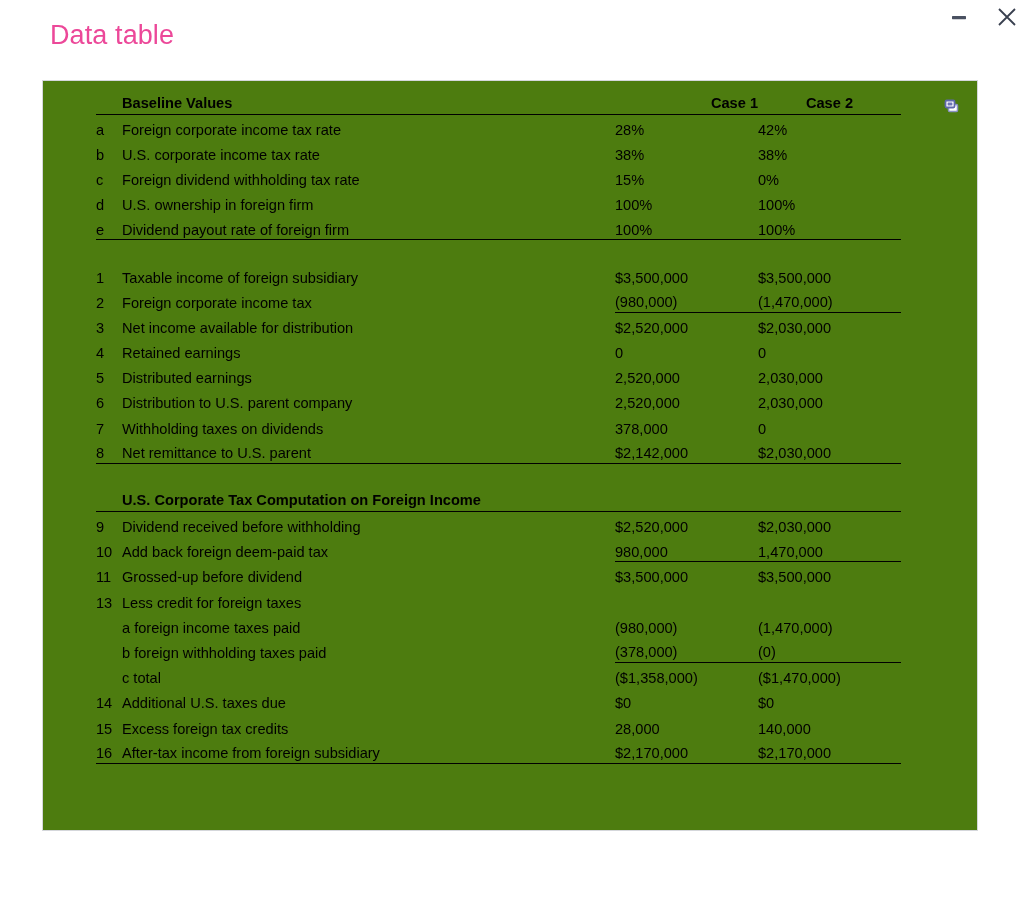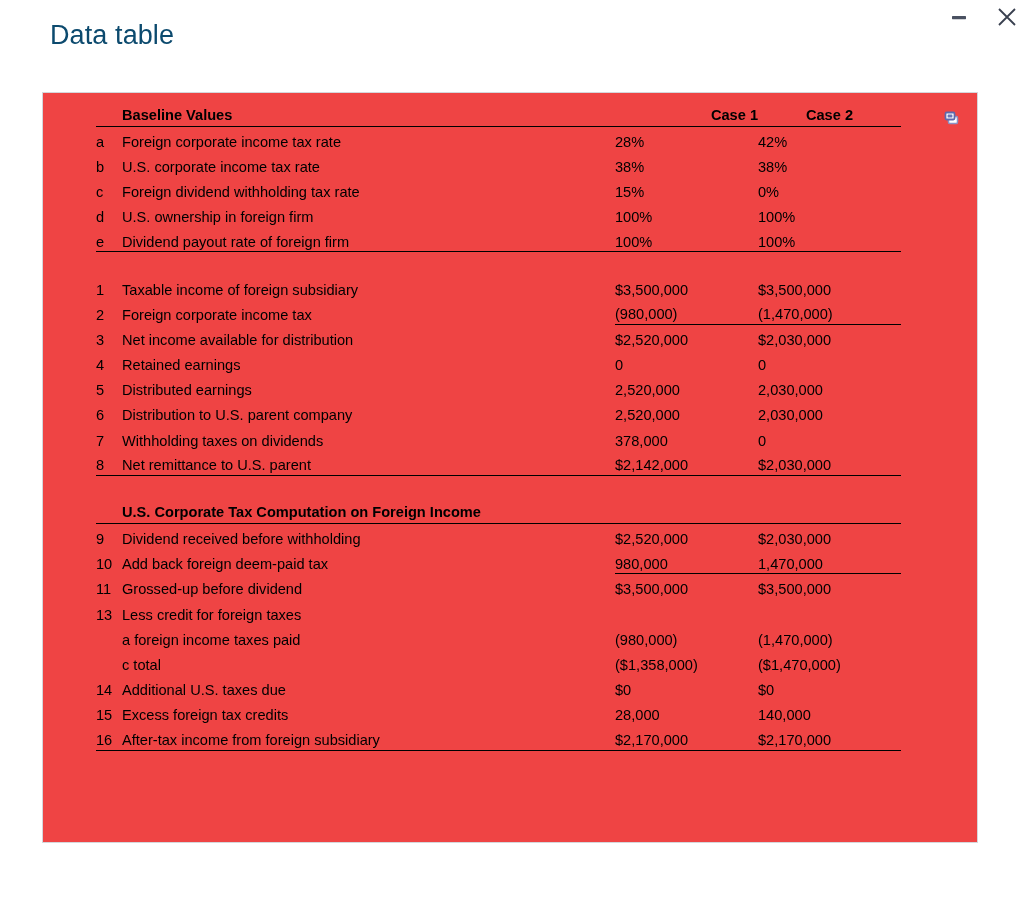--- a/index.html
+++ b/index.html
@@ -36,33 +36,33 @@
   }
   .win-btn svg { display: block; }
 
   
   .page-title {
     position: absolute;
     left: 50px;
     top: 20px;
     font-size: 27px;
     font-weight: 400;
-    color: #0c4a6e;
+    color: #ec4899;
     letter-spacing: 0.1px;
   }
 
   
   .card {
     position: absolute;
     left: 42px;
-    top: 92px;
+    top: 80px;
     width: 936px;
     height: 751px;
     border: 1px solid #d5d7db;
-    background: #ef4444;
+    background: #4d7c0f;
     box-sizing: border-box;
   }
 
   .copy-icon-wrap {
     position: absolute;
     right: 14px;
     top: 16px;
     width: 20px;
     height: 20px;
     cursor: pointer;
@@ -268,20 +268,26 @@
           <td class="label">Less credit for foreign taxes</td>
           <td class="num"></td>
           <td class="num"></td>
         </tr>
         <tr class="r">
           <td class="key"></td>
           <td class="label sub-label">a  foreign income taxes paid</td>
           <td class="num">(980,000)</td>
           <td class="num">(1,470,000)</td>
         </tr>
+        <tr class="r rule-nums">
+          <td class="key"></td>
+          <td class="label sub-label">b  foreign withholding taxes paid</td>
+          <td class="num">(378,000)</td>
+          <td class="num">(0)</td>
+        </tr>
         <tr class="r">
           <td class="key"></td>
           <td class="label sub-label">c  total</td>
           <td class="num">($1,358,000)</td>
           <td class="num">($1,470,000)</td>
         </tr>
         <tr class="r">
           <td class="key">14</td>
           <td class="label">Additional U.S. taxes due</td>
           <td class="num">$0</td>

